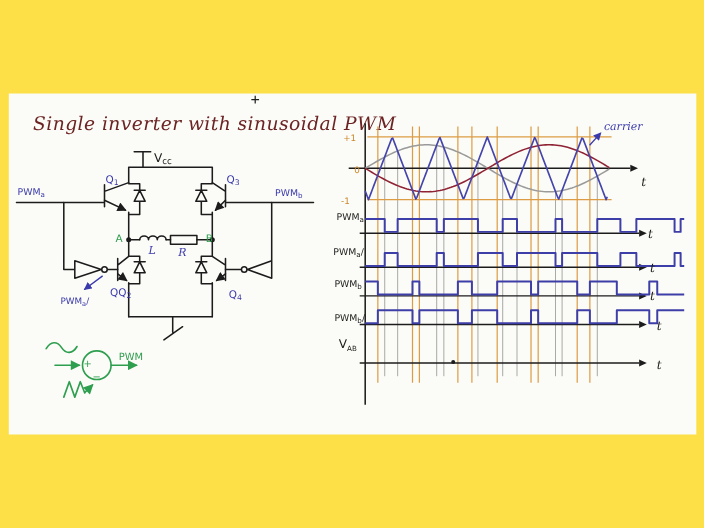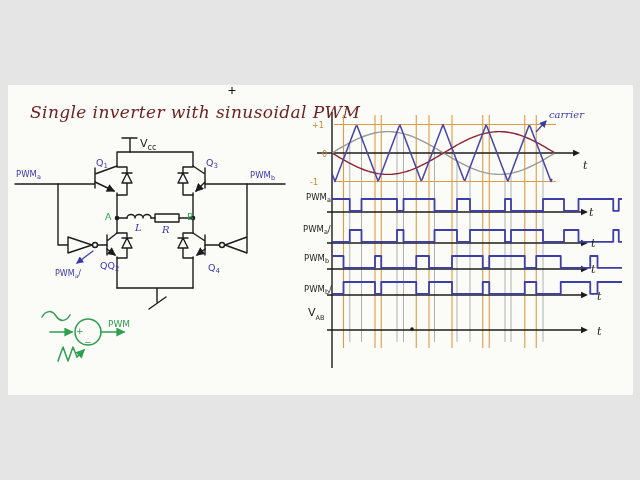--- a/index.html
+++ b/index.html
@@ -1,16 +1,16 @@
 <!DOCTYPE html>
 <html><head>
 <meta charset="utf-8">
 <style>
   html,body{margin:0;padding:0;background:#000;}
-  #stage{position:relative;width:640px;height:480px;background:#e5e5e5;overflow:hidden;}
+  #stage{position:relative;width:640px;height:480px;background:#fde047;overflow:hidden;}
   svg{position:absolute;left:0;top:0;}
   text{font-family:"DejaVu Sans",sans-serif;}
   .hand-title{font-family:"DejaVu Serif",serif;font-style:italic;font-size:17px;letter-spacing:.4px;}
   .tlabel{font-family:"DejaVu Serif",serif;font-style:italic;font-size:11px;}
   .cursive{font-family:"DejaVu Serif",serif;font-style:italic;}
 </style>
 </head>
 <body>
 
 <div id="stage">

